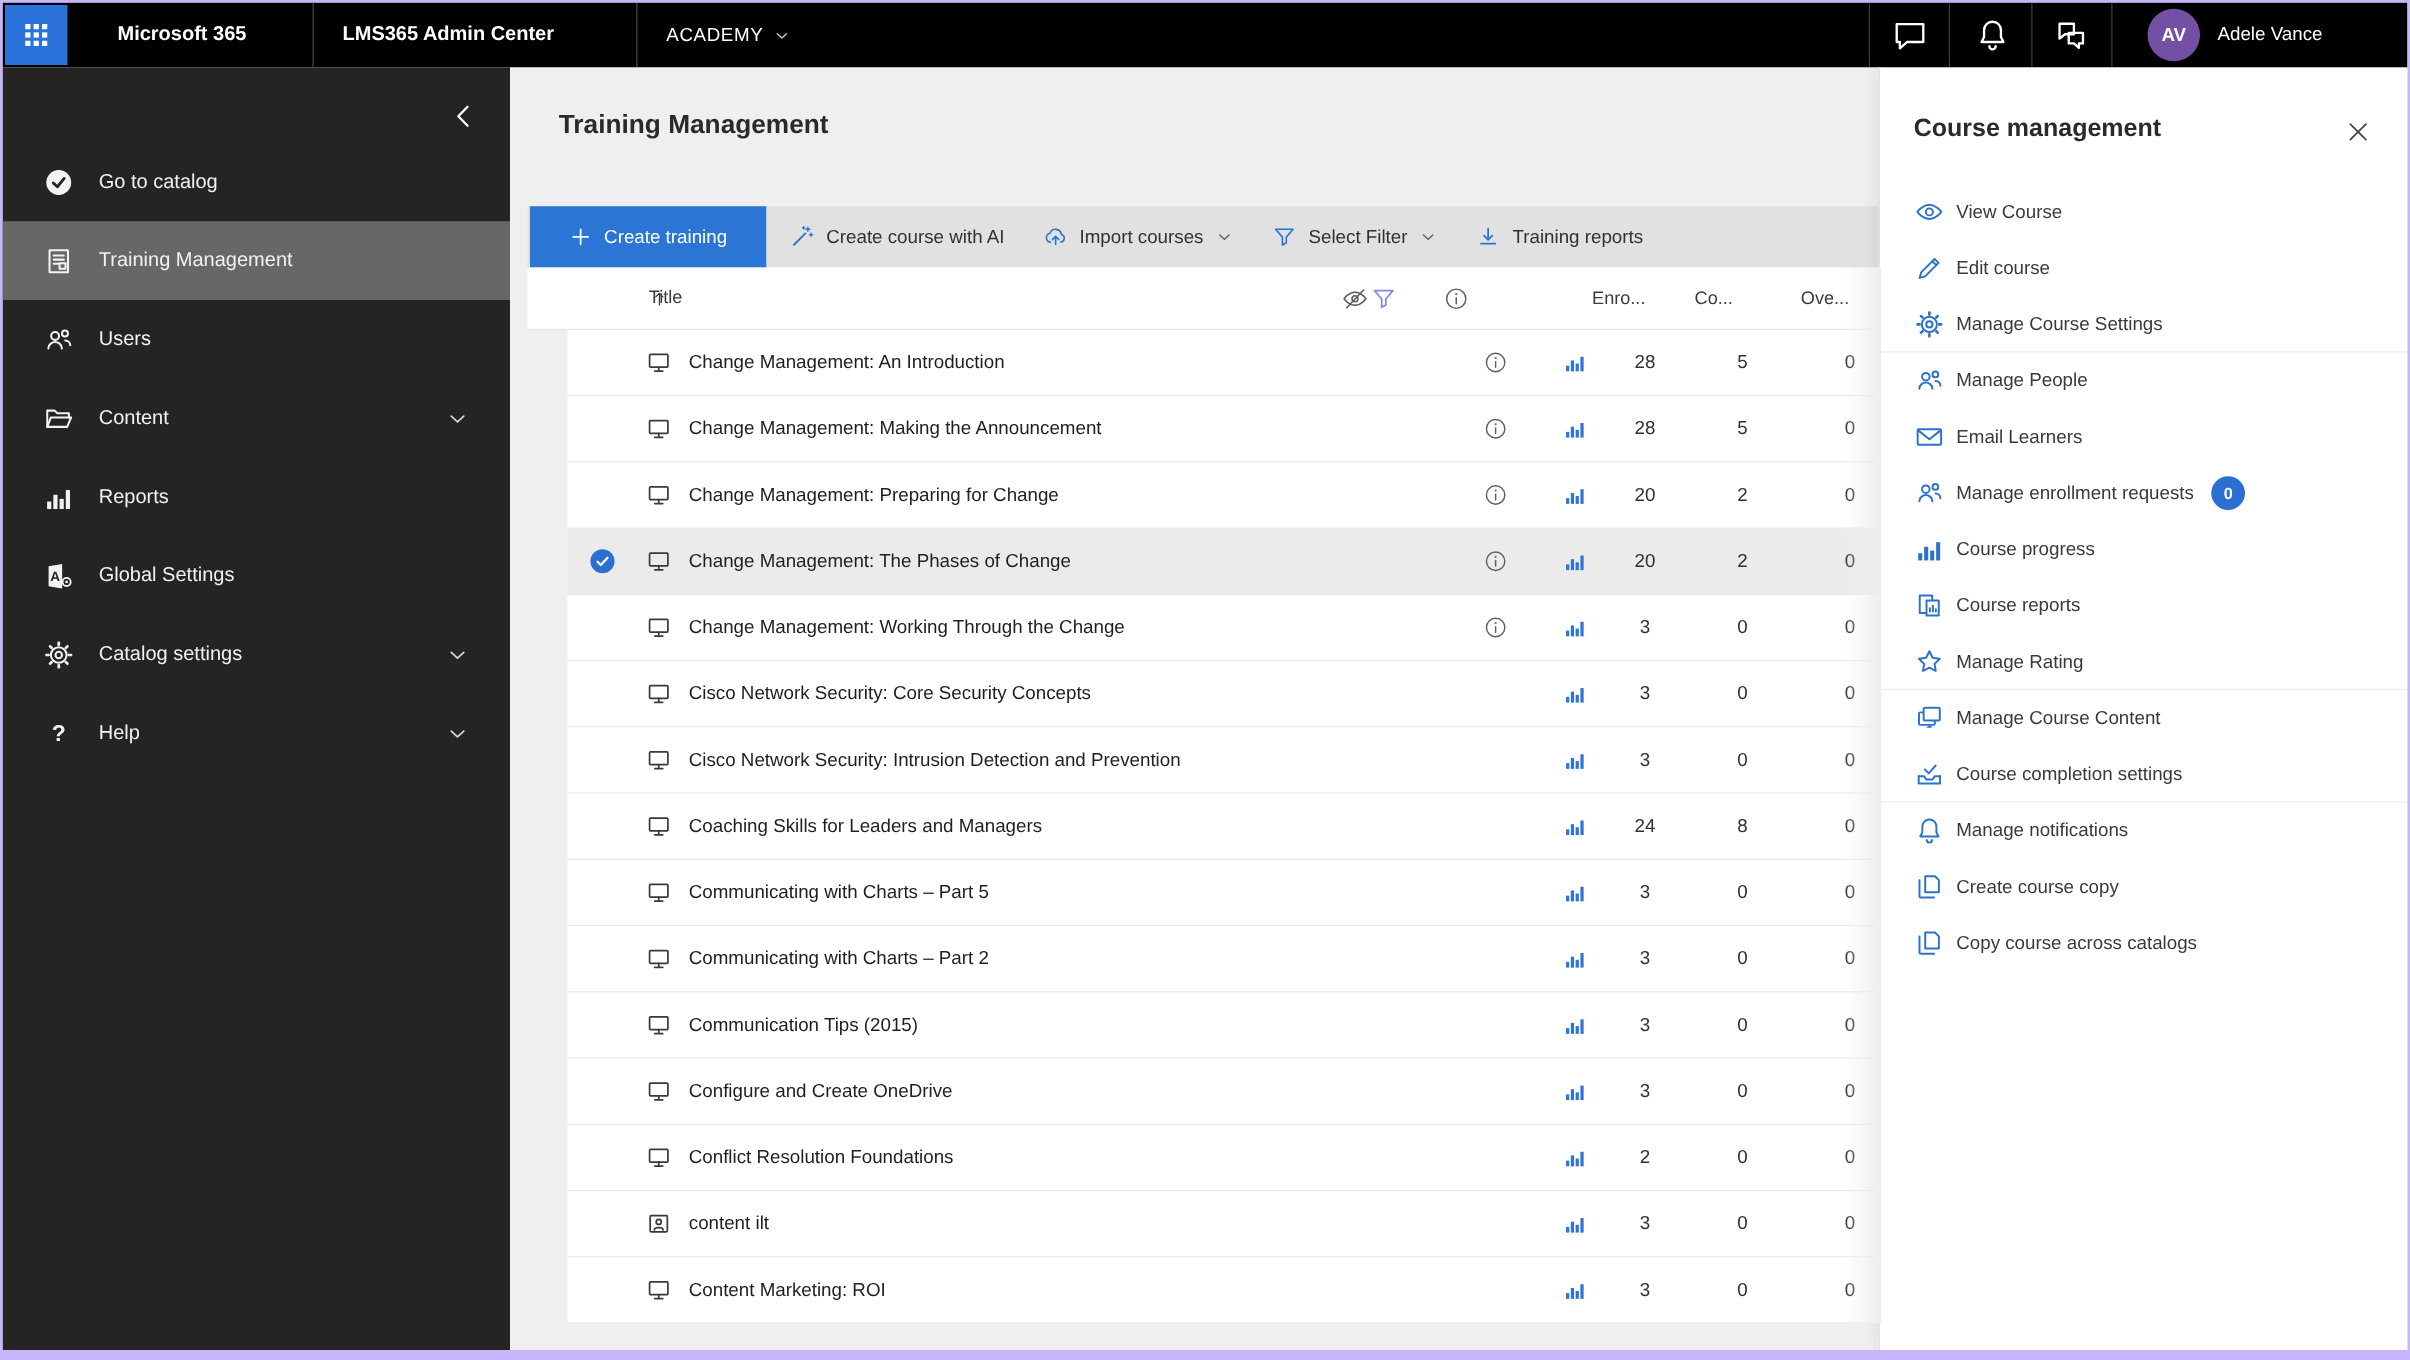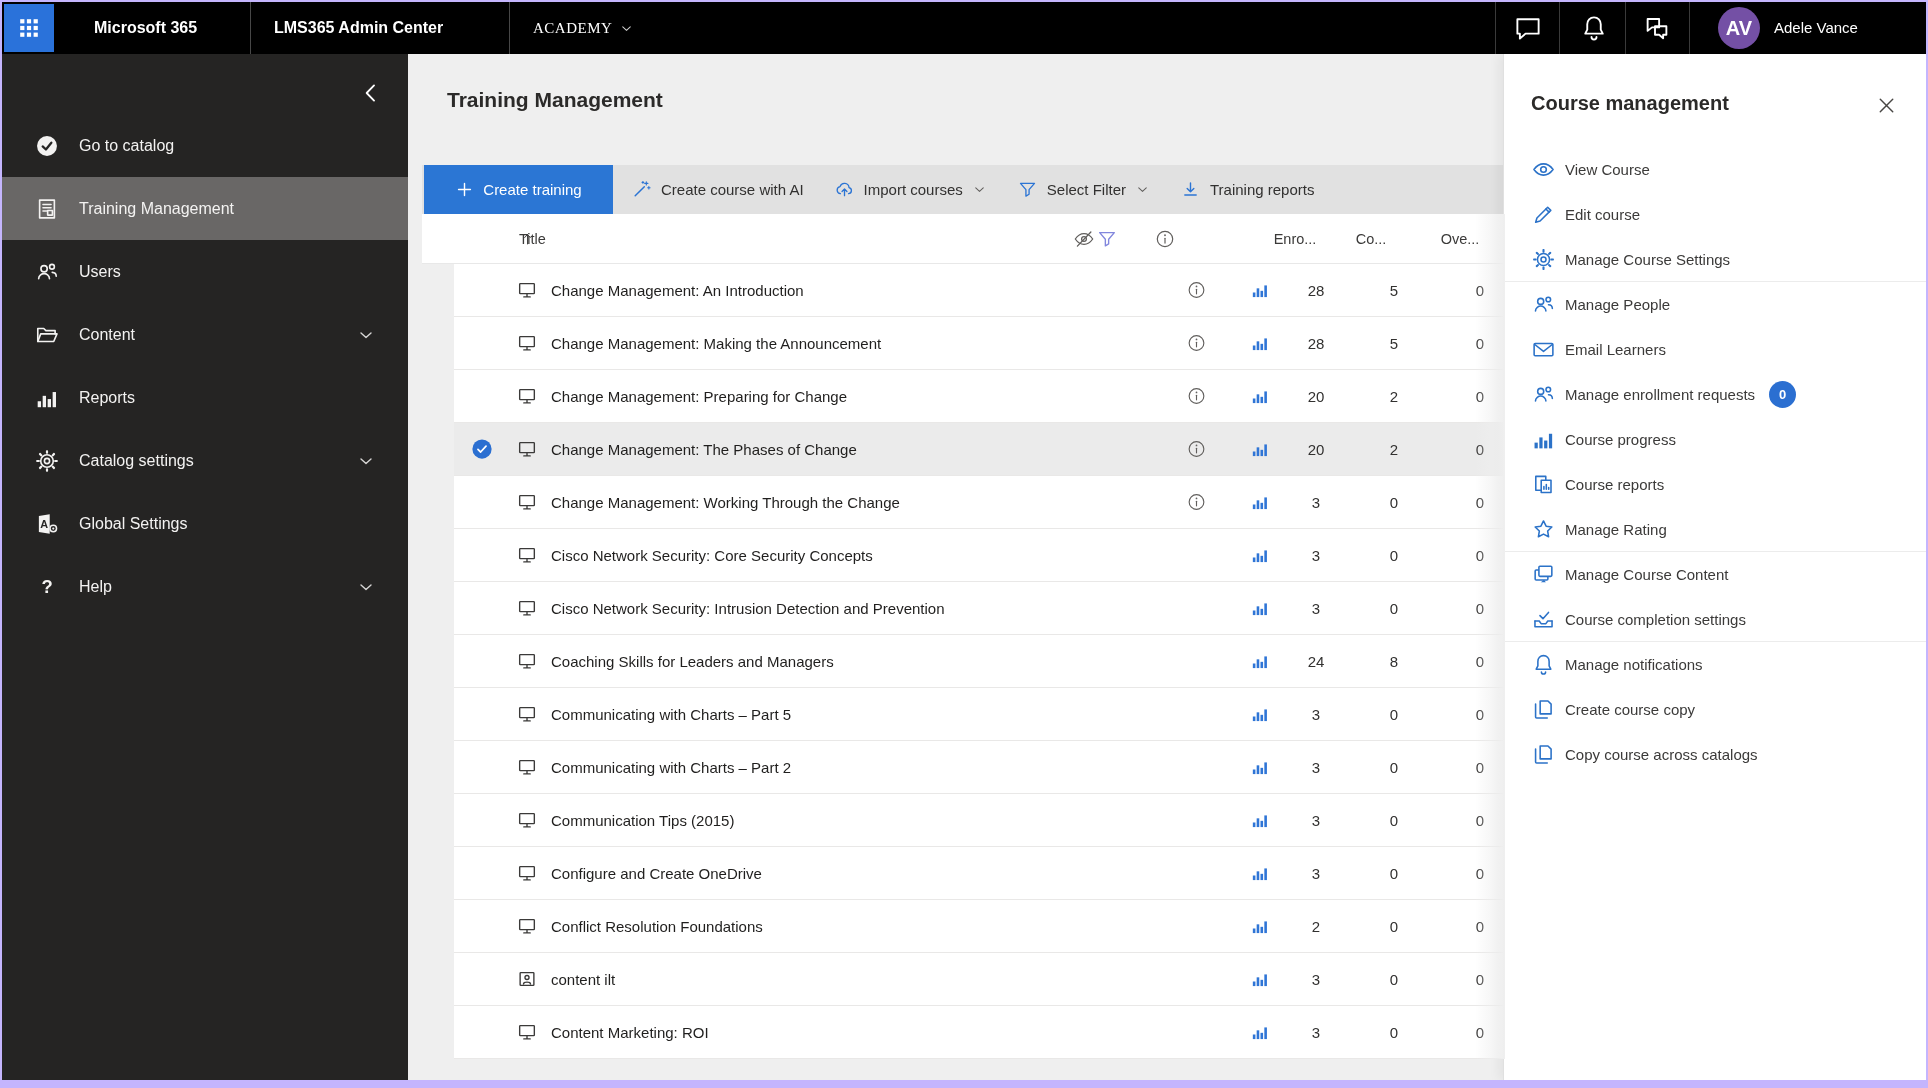--- a/index.html
+++ b/index.html
@@ -11,25 +11,25 @@
   
   .topbar{position:absolute;left:0;top:0;width:100%;height:52px;background:#000;color:#fff;}
   .waffle{position:absolute;left:2px;top:2px;width:50px;height:48px;background:#2a72da;cursor:pointer;}
   .waffle svg{width:24px;height:24px;margin:12px 13px;}
   .tb-text{position:absolute;top:0;height:52px;line-height:52px;font-size:16px;font-weight:600;white-space:nowrap;cursor:pointer;}
   .tb-brand{left:92px;}
   .tb-app{left:272px;}
   .tb-sep{position:absolute;top:0;width:1px;height:52px;background:#474747;}
   .tb-sep.r{background:#3a3a3a;}
   .tb-tenant{position:absolute;left:531px;top:0;height:52px;display:flex;align-items:center;gap:7px;
-             font-size:15px;letter-spacing:.5px;cursor:pointer;font-family:Liberation Serif, serif;}
+             font-size:15px;letter-spacing:.5px;cursor:pointer;}
   .tb-tenant .ch{width:15px;height:15px;color:#cfcfcf;}
   .tb-ibtn{position:absolute;top:11px;width:30px;height:30px;color:#fff;cursor:pointer;}
   .avatar{position:absolute;left:1716px;top:5px;width:42px;height:42px;border-radius:50%;background:#7450a5;
-          color:#fff;font-size:20px;font-weight:700;display:flex;align-items:center;justify-content:center;cursor:pointer;}
+          color:#fff;font-size:15px;font-weight:700;display:flex;align-items:center;justify-content:center;cursor:pointer;}
   .tb-name{position:absolute;left:1772px;top:0;height:52px;line-height:52px;font-size:15px;cursor:pointer;}
 
   
   .sidebar{position:absolute;left:0;top:52px;width:406px;bottom:0;background:#252423;color:#f3f2f1;}
   .collapse{position:absolute;left:356px;top:26px;width:26px;height:26px;color:#fff;cursor:pointer;}
   .side-list{position:absolute;left:0;top:60px;width:100%;}
   .side-item{position:relative;height:63px;display:flex;align-items:center;padding-left:32px;box-sizing:border-box;
              font-size:16px;cursor:pointer;}
   .side-item.selected{background:#696766;}
   .si-ic{width:26px;height:26px;margin-right:19px;flex:0 0 auto;color:#f3f2f1;}
@@ -427,38 +427,38 @@
     <span class="si-label">Reports</span>
     <span class="si-ch" style="visibility: hidden;">
               <svg class="ic">
                 <use href="#i-chevron-down"></use>
               </svg>
             </span>
   </div>
           <div class="side-item">
     <span class="si-ic">
               <svg class="ic">
+                <use href="#i-app-a"></use>
+              </svg>
+            </span>
+    <span class="si-label">Global Settings</span>
+    <span class="si-ch" style="visibility: hidden;">
+              <svg class="ic">
+                <use href="#i-chevron-down"></use>
+              </svg>
+            </span>
+  </div>
+          <div class="side-item">
+    <span class="si-ic">
+              <svg class="ic">
                 <use href="#i-gear"></use>
               </svg>
             </span>
     <span class="si-label">Catalog settings</span>
     <span class="si-ch" style="visibility: visible;">
-              <svg class="ic">
-                <use href="#i-chevron-down"></use>
-              </svg>
-            </span>
-  </div>
-          <div class="side-item">
-    <span class="si-ic">
-              <svg class="ic">
-                <use href="#i-app-a"></use>
-              </svg>
-            </span>
-    <span class="si-label">Global Settings</span>
-    <span class="si-ch" style="visibility: hidden;">
               <svg class="ic">
                 <use href="#i-chevron-down"></use>
               </svg>
             </span>
   </div>
           <div class="side-item">
     <span class="si-ic">
               <svg class="ic">
                 <use href="#i-question"></use>
               </svg>

